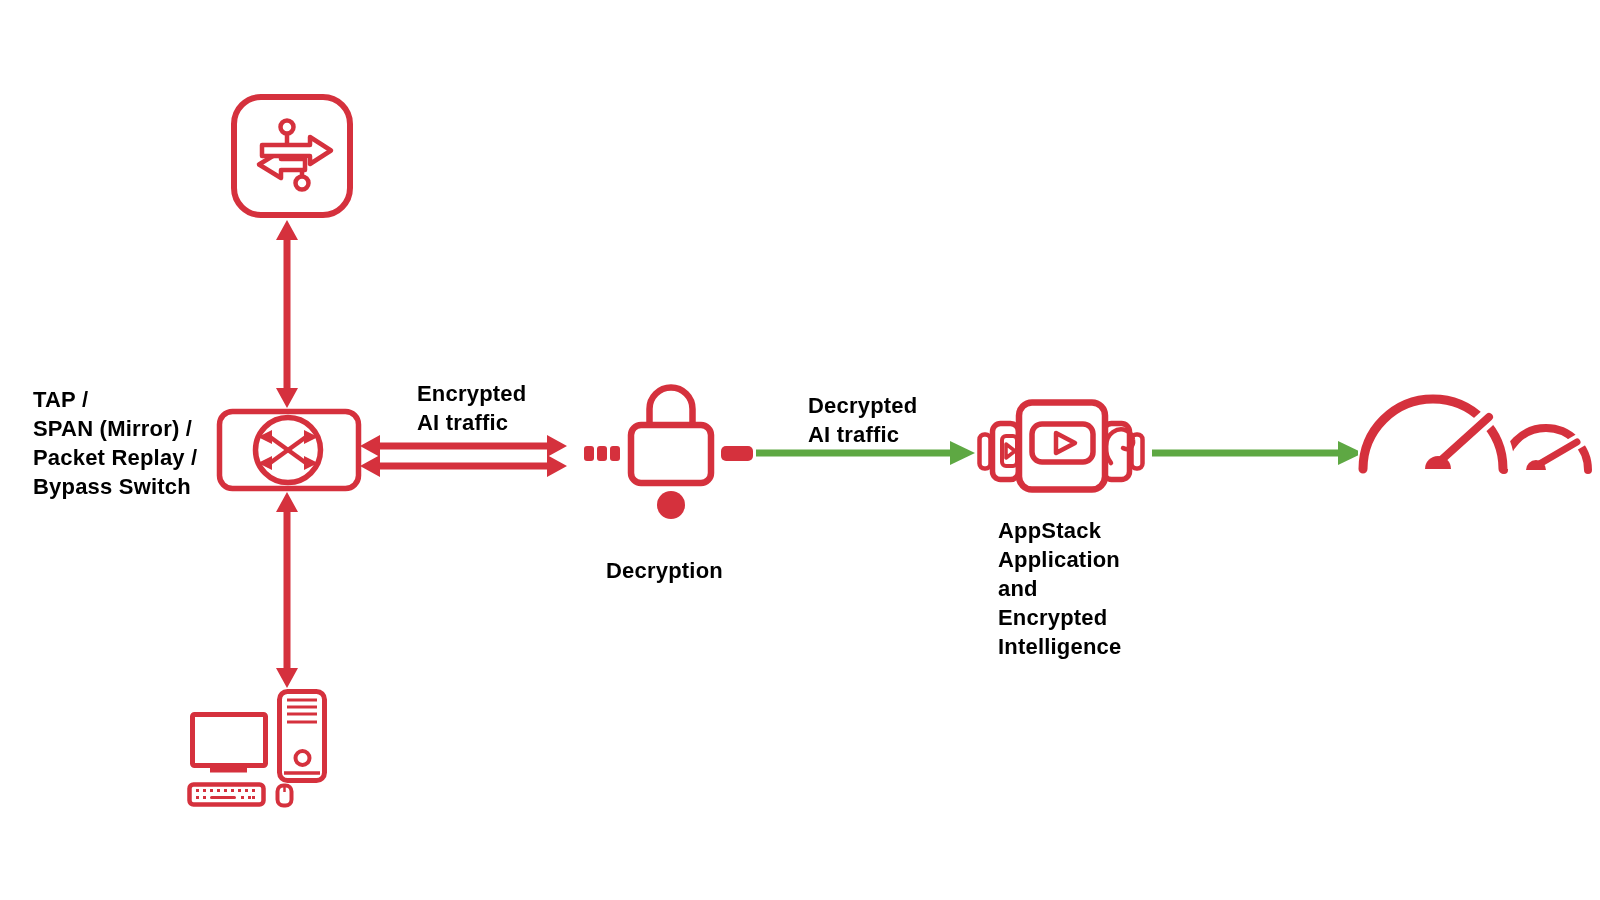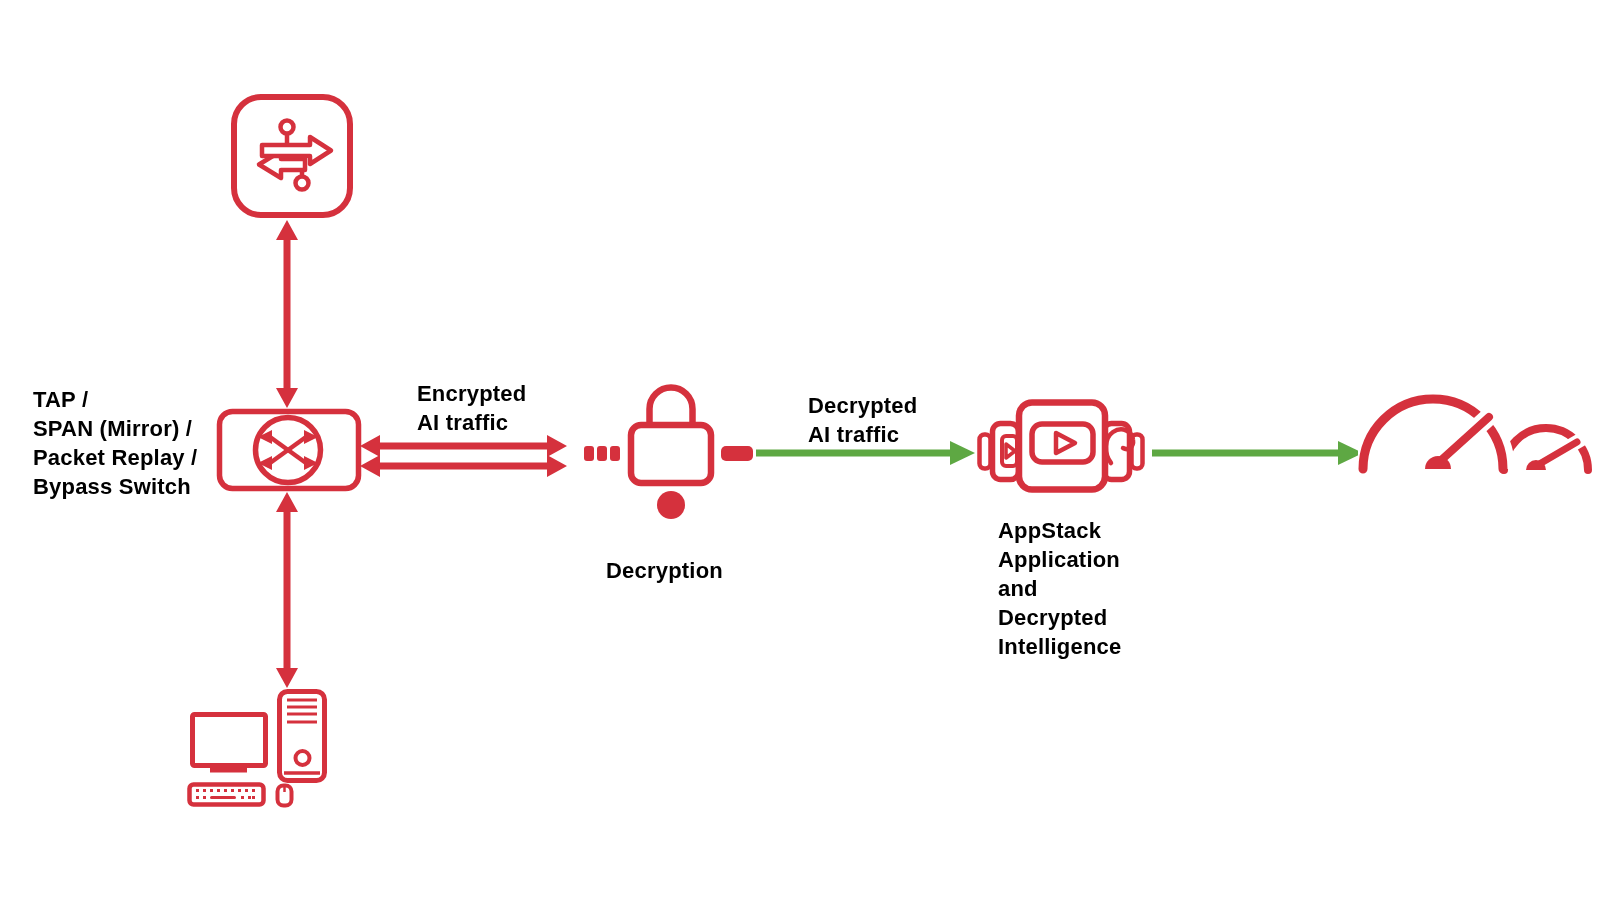--- a/index.html
+++ b/index.html
@@ -133,21 +133,21 @@
     <rect x="128.5" y="27.5" width="26" height="56" rx="8" fill="#fff" stroke="#D5313D" stroke-width="5.5"></rect>
     <path d="M 136,67 C 129,58 129,42 138,36 C 147,30 157,35 158,44 C 159,51 153,55 148,52" fill="none" stroke="#D5313D" stroke-width="4.5" stroke-linecap="round"></path>
     <rect x="44" y="6.5" width="86" height="87" rx="13" fill="#fff" stroke="#D5313D" stroke-width="6.5"></rect>
     <rect x="57" y="28" width="61" height="38" rx="10" fill="#fff" stroke="#D5313D" stroke-width="5.5"></rect>
     <polygon points="81,37 100,47 81,57" fill="#fff" stroke="#D5313D" stroke-width="4.5" stroke-linejoin="round"></polygon>
   </svg>
 
   <div class="label" style="left:998px;top:516px;width:200px">AppStack
 Application
 and
-Decrypted
+Encrypted
 Intelligence</div>
 
   <svg class="abs" style="left:1152px;top:441px" width="212" height="24" viewBox="0 0 212 24">
     <rect x="0" y="8.5" width="188" height="7" fill="#5EA843"></rect>
     <polygon fill="#5EA843" points="186,0 211,12 186,24"></polygon>
   </svg>
 
   <svg class="abs" style="left:1358px;top:390px" width="240" height="92" viewBox="0 0 240 92">
     <path d="M 146,80 A 42,42 0 0 1 230,80" fill="none" stroke="#D5313D" stroke-width="8" stroke-linecap="round"></path>
     <line x1="207" y1="59" x2="224" y2="49" stroke="#fff" stroke-width="14"></line>

